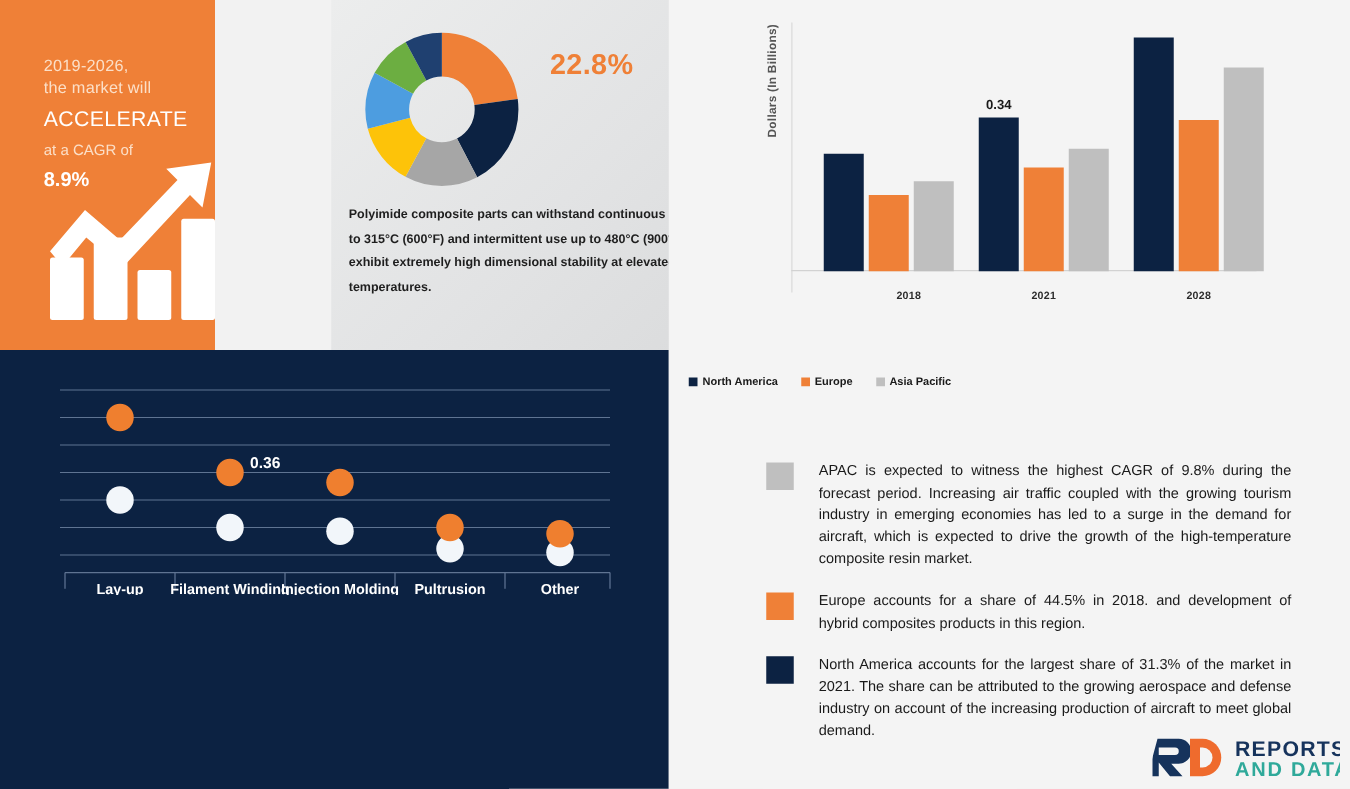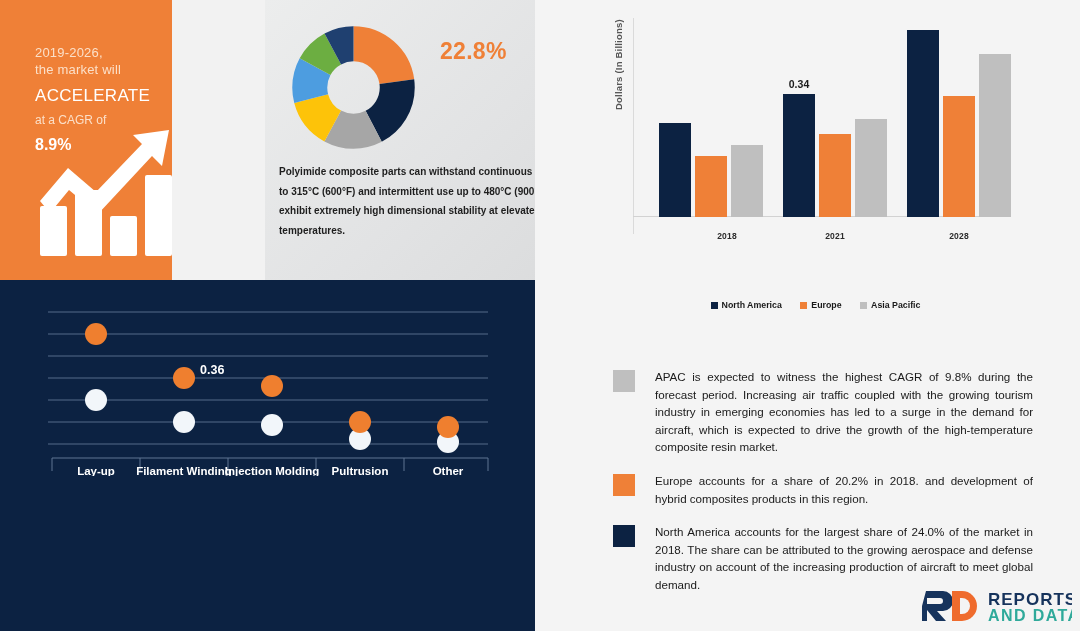--- a/index.html
+++ b/index.html
@@ -70,21 +70,21 @@
     background:#dadada; }
   .bar { position:absolute; bottom:56px; }
   .bar-label {
     position:absolute; font-size:10.5px; font-weight:bold; color:#1a1a1a;
   }
   .xtick {
     position:absolute; bottom:32px; font-size:8.5px; font-weight:bold;
     color:#2b2b2b; text-align:center; letter-spacing:.2px;
   }
   .bar-legend {
-    position:absolute; left:0; top:300px; width:545px; text-align:center;
+    position:absolute; left:0; top:300px; width:545px; text-align:left;
     font-size:8.8px; font-weight:bold; color:#1a1a1a;
   }
   .bar-legend .sw {
     display:inline-block; width:7px; height:7px; vertical-align:middle;
     margin-right:4px; margin-left:16px;
   }
   .right-bullets { position:absolute; left:613px; top:348px; width:420px;margin-top:20px; }
   .rb-item { display:flex; margin-bottom:16px; }
   .rb-sw { width:22px; height:22px; flex:0 0 22px; margin-right:20px; margin-top:2px; }
   .rb-txt { font-size:11.6px; color:#1a1a1a; line-height:17.6px; text-align:justify; }
@@ -217,25 +217,25 @@
     </div>
   </div>
 
   <div class="right-bullets">
     <div class="rb-item">
       <div class="rb-sw" style="background:#bfbfbf;"></div>
       <div class="rb-txt">APAC is expected to witness the highest CAGR of 9.8% during the forecast period. Increasing air traffic coupled with the growing tourism industry in emerging economies has led to a surge in the demand for aircraft, which is expected to drive the growth of the high-temperature composite resin market.</div>
     </div>
     <div class="rb-item">
       <div class="rb-sw" style="background:#ef8037;"></div>
-      <div class="rb-txt">Europe accounts for a share of 20.2% in 2018. and development of hybrid composites products in this region.</div>
+      <div class="rb-txt">Europe accounts for a share of 44.5% in 2018. and development of hybrid composites products in this region.</div>
     </div>
     <div class="rb-item">
       <div class="rb-sw" style="background:#0c2242;"></div>
-      <div class="rb-txt">North America accounts for the largest share of 24.0% of the market in 2018. The share can be attributed to the growing aerospace and defense industry on account of the increasing production of aircraft to meet global demand.</div>
+      <div class="rb-txt">North America accounts for the largest share of 31.3% of the market in 2021. The share can be attributed to the growing aerospace and defense industry on account of the increasing production of aircraft to meet global demand.</div>
     </div>
   </div>
 
   <svg class="logo" viewBox="0 0 150 42">
     <rect x="0" y="0" width="150" height="42" fill="#f4f4f4"></rect>
     <g>
       <path d="M4,6 h17 a10,10 0 0 1 0,20 h-6 l9,10 h-10 l-9,-11 v11 h-9 Z
                M5,13 v6 h13 a3,3 0 0 0 0,-6 Z" fill="#16335c"></path>
       <path d="M30,6 h10 a15,15 0 0 1 0,30 h-10 Z" fill="#ef6b2d"></path>
       <path d="M38,13 h2 a8,8 0 0 1 0,16 h-2 Z" fill="#f4f4f4"></path>

